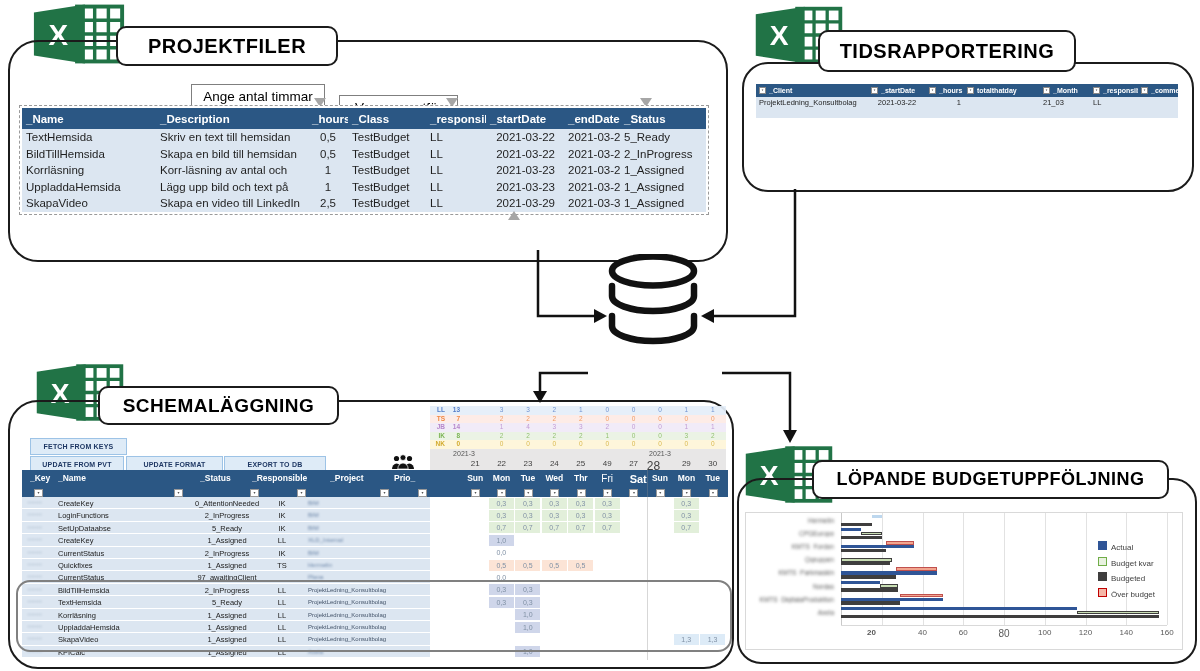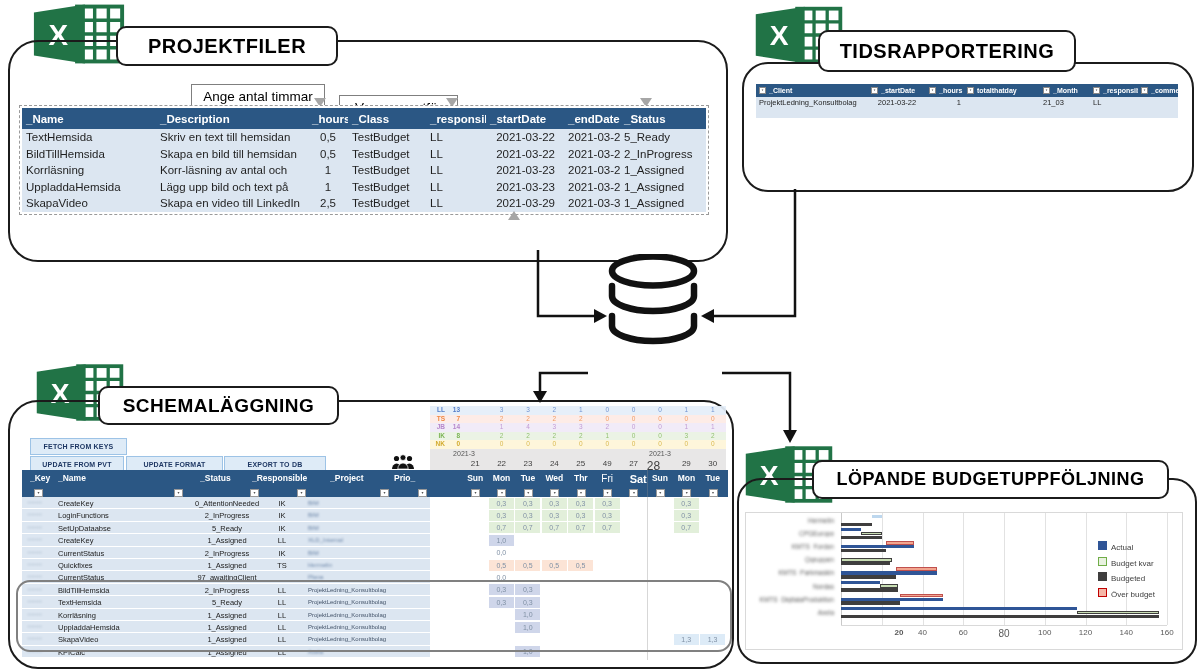--- a/index.html
+++ b/index.html
@@ -519,21 +519,21 @@
       <div style="position: absolute; left: 133.713px; top: 71.4px; width: 18.3375px; height: 3.4px; background: rgb(201, 222, 180); box-sizing: border-box; border: 0.5px solid rgb(63, 62, 62);"></div>
       <div style="position: absolute; left: 95px; top: 75.3px; width: 57.05px; height: 3.4px; background: rgb(63, 62, 62); box-sizing: border-box;"></div>
       <div class=" blur2" style="position: absolute; left: 0px; top: 82.6px; width: 88px; font-size: 6.5px; color: rgb(89, 89, 89); text-align: right; white-space: nowrap; overflow: hidden;">KMTS_DigitalaProduktion</div>
       <div style="position: absolute; left: 154.088px; top: 80.6px; width: 42.7875px; height: 3.4px; background: rgb(242, 165, 143); box-sizing: border-box; border: 0.5px solid rgb(192, 80, 77);"></div>
       <div style="position: absolute; left: 95px; top: 84.5px; width: 101.875px; height: 3.4px; background: rgb(47, 85, 151); box-sizing: border-box;"></div>
       <div style="position: absolute; left: 95px; top: 88.4px; width: 59.0875px; height: 3.4px; background: rgb(63, 62, 62); box-sizing: border-box;"></div>
       <div class=" blur2" style="position: absolute; left: 0px; top: 95.7px; width: 88px; font-size: 6.5px; color: rgb(89, 89, 89); text-align: right; white-space: nowrap; overflow: hidden;">Axela</div>
       <div style="position: absolute; left: 95px; top: 93.7px; width: 236.35px; height: 3.4px; background: rgb(47, 85, 151); box-sizing: border-box;"></div>
       <div style="position: absolute; left: 331.35px; top: 97.6px; width: 81.5px; height: 3.4px; background: rgb(201, 222, 180); box-sizing: border-box; border: 0.5px solid rgb(63, 62, 62);"></div>
       <div style="position: absolute; left: 95px; top: 101.5px; width: 317.85px; height: 3.4px; background: rgb(63, 62, 62); box-sizing: border-box;"></div>
-      <div style="position: absolute; left: 141px; top: 115px; width: 24px; font-size: 8px; color: rgb(89, 89, 89); text-align: center; font-weight: bold;">20</div>
+      <div style="position: absolute; left: 121px; top: 115px; width: 24px; font-size: 8px; color: rgb(89, 89, 89); text-align: left; font-weight: bold;">20</div>
       <div style="position: absolute; left: 164.5px; top: 115px; width: 24px; font-size: 8px; color: rgb(89, 89, 89); text-align: center;">40</div>
       <div style="position: absolute; left: 205.25px; top: 115px; width: 24px; font-size: 8px; color: rgb(89, 89, 89); text-align: center;">60</div>
       <div style="position: absolute; left: 246px; top: 115px; width: 24px; font-size: 10px; color: rgb(89, 89, 89); text-align: center;">80</div>
       <div style="position: absolute; left: 286.75px; top: 115px; width: 24px; font-size: 8px; color: rgb(89, 89, 89); text-align: center;">100</div>
       <div style="position: absolute; left: 327.5px; top: 115px; width: 24px; font-size: 8px; color: rgb(89, 89, 89); text-align: center;">120</div>
       <div style="position: absolute; left: 368.25px; top: 115px; width: 24px; font-size: 8px; color: rgb(89, 89, 89); text-align: center;">140</div>
       <div style="position: absolute; left: 409px; top: 115px; width: 24px; font-size: 8px; color: rgb(89, 89, 89); text-align: center;">160</div>
       <div style="position: absolute; left: 352px; top: 28px; width: 80px;">
         <div style="position: absolute; left: 0px; top: 0px; width: 80px; height: 12px; font-size: 8px; color: rgb(64, 64, 64); white-space: nowrap;"><span class="legend-sq" style="background: rgb(47, 85, 151); border: 1px solid rgb(47, 85, 151);"></span>Actual</div>
         <div style="position: absolute; left: 0px; top: 15.5px; width: 80px; height: 12px; font-size: 8px; color: rgb(64, 64, 64); white-space: nowrap;"><span class="legend-sq" style="background: rgb(233, 242, 225); border: 1px solid rgb(112, 173, 71);"></span>Budget kvar</div>

